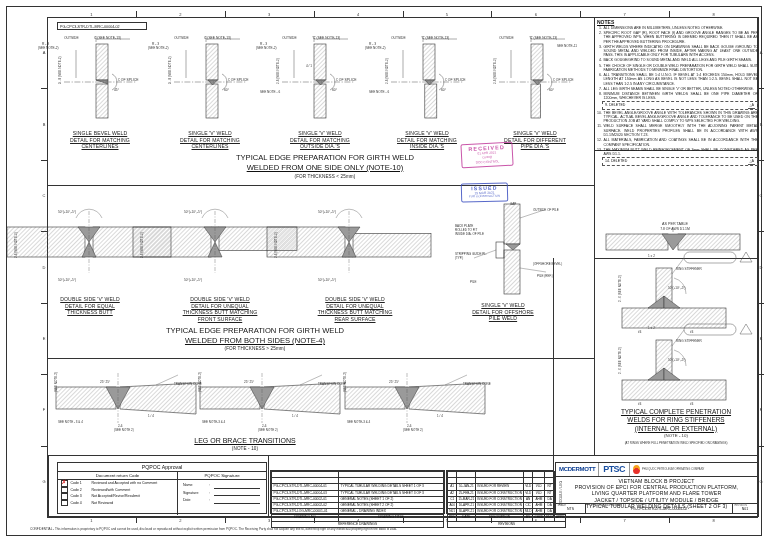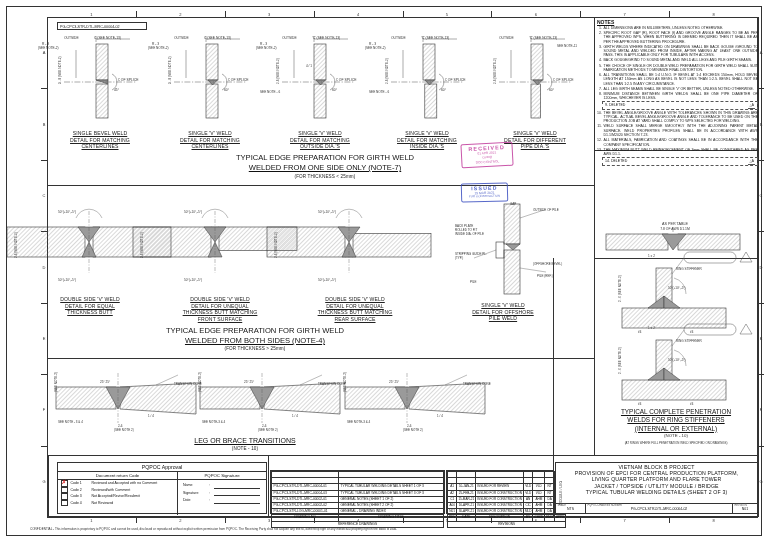--- a/index.html
+++ b/index.html
@@ -301,21 +301,21 @@
   </div>
   <div class="cap" style="left:372px;top:130px;width:110px;">
     <u>SINGLE 'V' WELD</u><br><u>DETAIL FOR MATCHING</u><br><u>INSIDE DIA.'S</u>
   </div>
   <div class="cap" style="left:480px;top:130px;width:110px;">
     <u>SINGLE 'V' WELD</u><br><u>DETAIL FOR DIFFERENT</u><br><u>PIPE DIA.'S</u>
   </div>
 
   <div class="cap-big" style="left:195px;top:153px;width:260px;">
     <span>TYPICAL EDGE PREPARATION FOR GIRTH WELD</span><br>
-    <u>WELDED FROM ONE SIDE ONLY (NOTE-7)</u>
+    <u>WELDED FROM ONE SIDE ONLY (NOTE-10)</u>
   </div>
   <div class="cap" style="left:215px;top:174px;width:220px;font-size:4.6px;">(FOR THICKNESS &lt; 25mm)</div>
 
   <div class="stamp" style="left:461px;top:143px;width:50px;padding:1px 0 2px;">
     <div class="s1">RECEIVED</div>
     <div class="s2">01 APR 2021</div>
     <div class="s3">Luong</div>
     <div class="s2">DOC CONTROL</div>
   </div>
   <div class="stamp2" style="left:461px;top:183px;width:45px;padding:1px 0 2px;">
@@ -782,20 +782,28 @@
             <td style="width: 8.5%;">APPR</td>
           </tr>
           <tr>
             <td colspan="7">REVISIONS</td>
           </tr>
         </tbody>
       </table>
   </div>
 
   <div id="title-block">
+    <div class="tb-logos">
+      <div class="logo-mcd">MCDERMOTT</div>
+      <div class="logo-ptsc">PTSC</div>
+      <div class="logo-pv">
+        <div class="pv-flame"></div>
+        <div class="pv-txt">PHU QUOC PETROLEUM OPERATING COMPANY</div>
+      </div>
+    </div>
     <div class="tb-titles">
       <div>VIETNAM BLOCK B PROJECT</div>
       <div>PROVISION OF EPCI FOR CENTRAL PRODUCTION PLATFORM,</div>
       <div>LIVING QUARTER PLATFORM AND FLARE TOWER</div>
       <div>JACKET / TOPSIDE / UTILITY MODULE / BRIDGE</div>
       <div>TYPICAL TUBULAR WELDING DETAILS (SHEET 2 OF 3)</div>
     </div>
     <div class="tb-foot">
       <div class="tb-cell" style="width:30px;">
         <div class="tb-k">SCALE</div>

